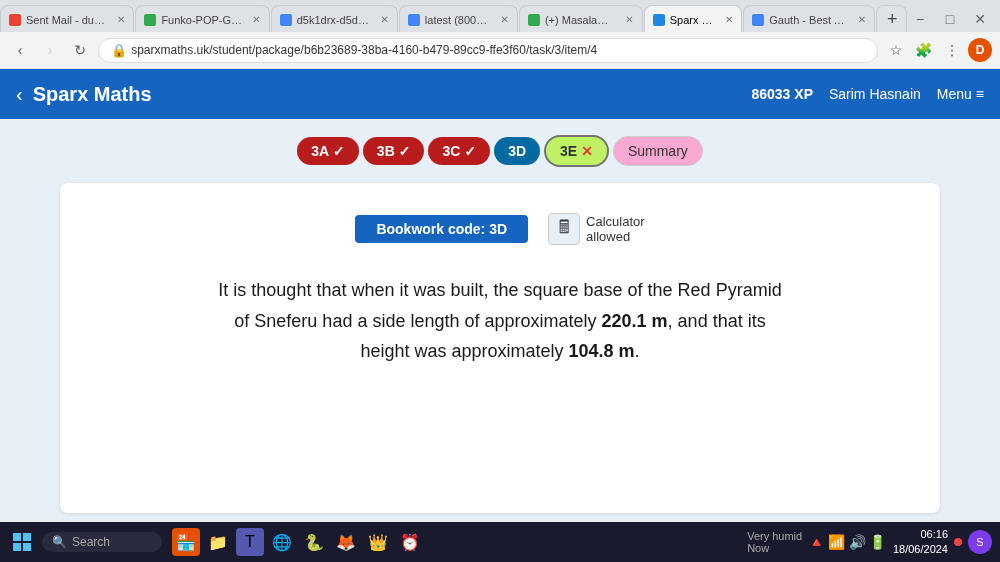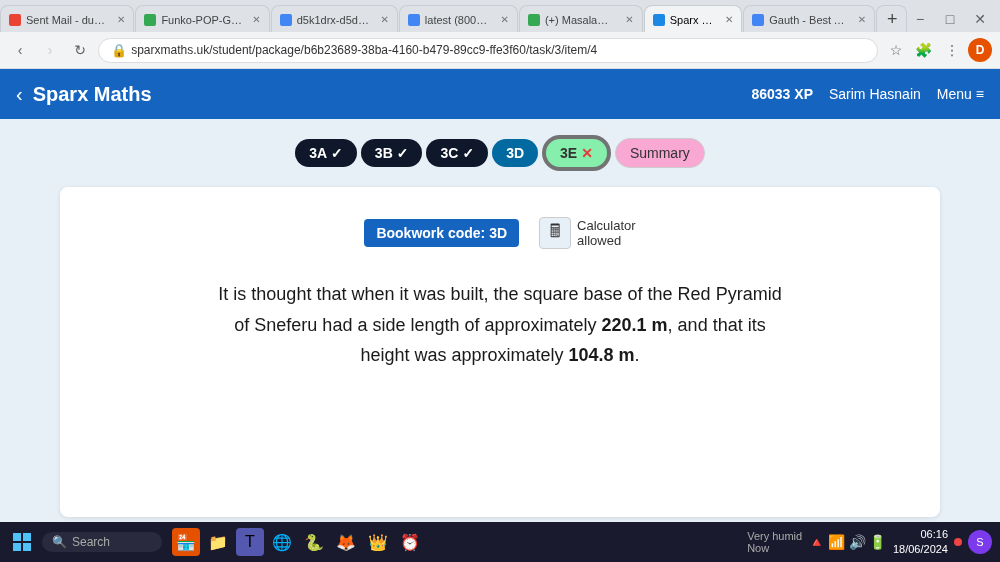--- a/index.html
+++ b/index.html
@@ -224,33 +224,33 @@
       font-size: 14px;
       font-weight: bold;
       cursor: pointer;
       border: none;
       display: flex;
       align-items: center;
       gap: 4px;
     }
 
     .task-tab.completed {
-      background: #0f172a;
+      background: #b91c1c;
       color: white;
     }
 
     .task-tab.active-tab {
       background: #0369a1;
       color: white;
     }
 
     .task-tab.with-x {
-      background: #86efac;
+      background: #bef264;
       color: #333;
-      border: 4px solid #737373;
+      border: 2px solid #737373;
     }
 
     .task-tab.summary-tab {
       background: #f9a8d4;
       color: #333;
       border: 1px solid #ccc;
       font-weight: normal;
     }
 
     
@@ -267,21 +267,21 @@
       display: flex;
       align-items: center;
       justify-content: center;
       gap: 20px;
       margin-bottom: 30px;
     }
 
     .bookwork-code {
       background: #1565c0;
       color: white;
-      padding: 6px 12px;
+      padding: 6px 21px;
       border-radius: 4px;
       font-size: 14px;
       font-weight: bold;
     }
 
     .calculator-info {
       display: flex;
       align-items: center;
       gap: 6px;
       font-size: 13px;

